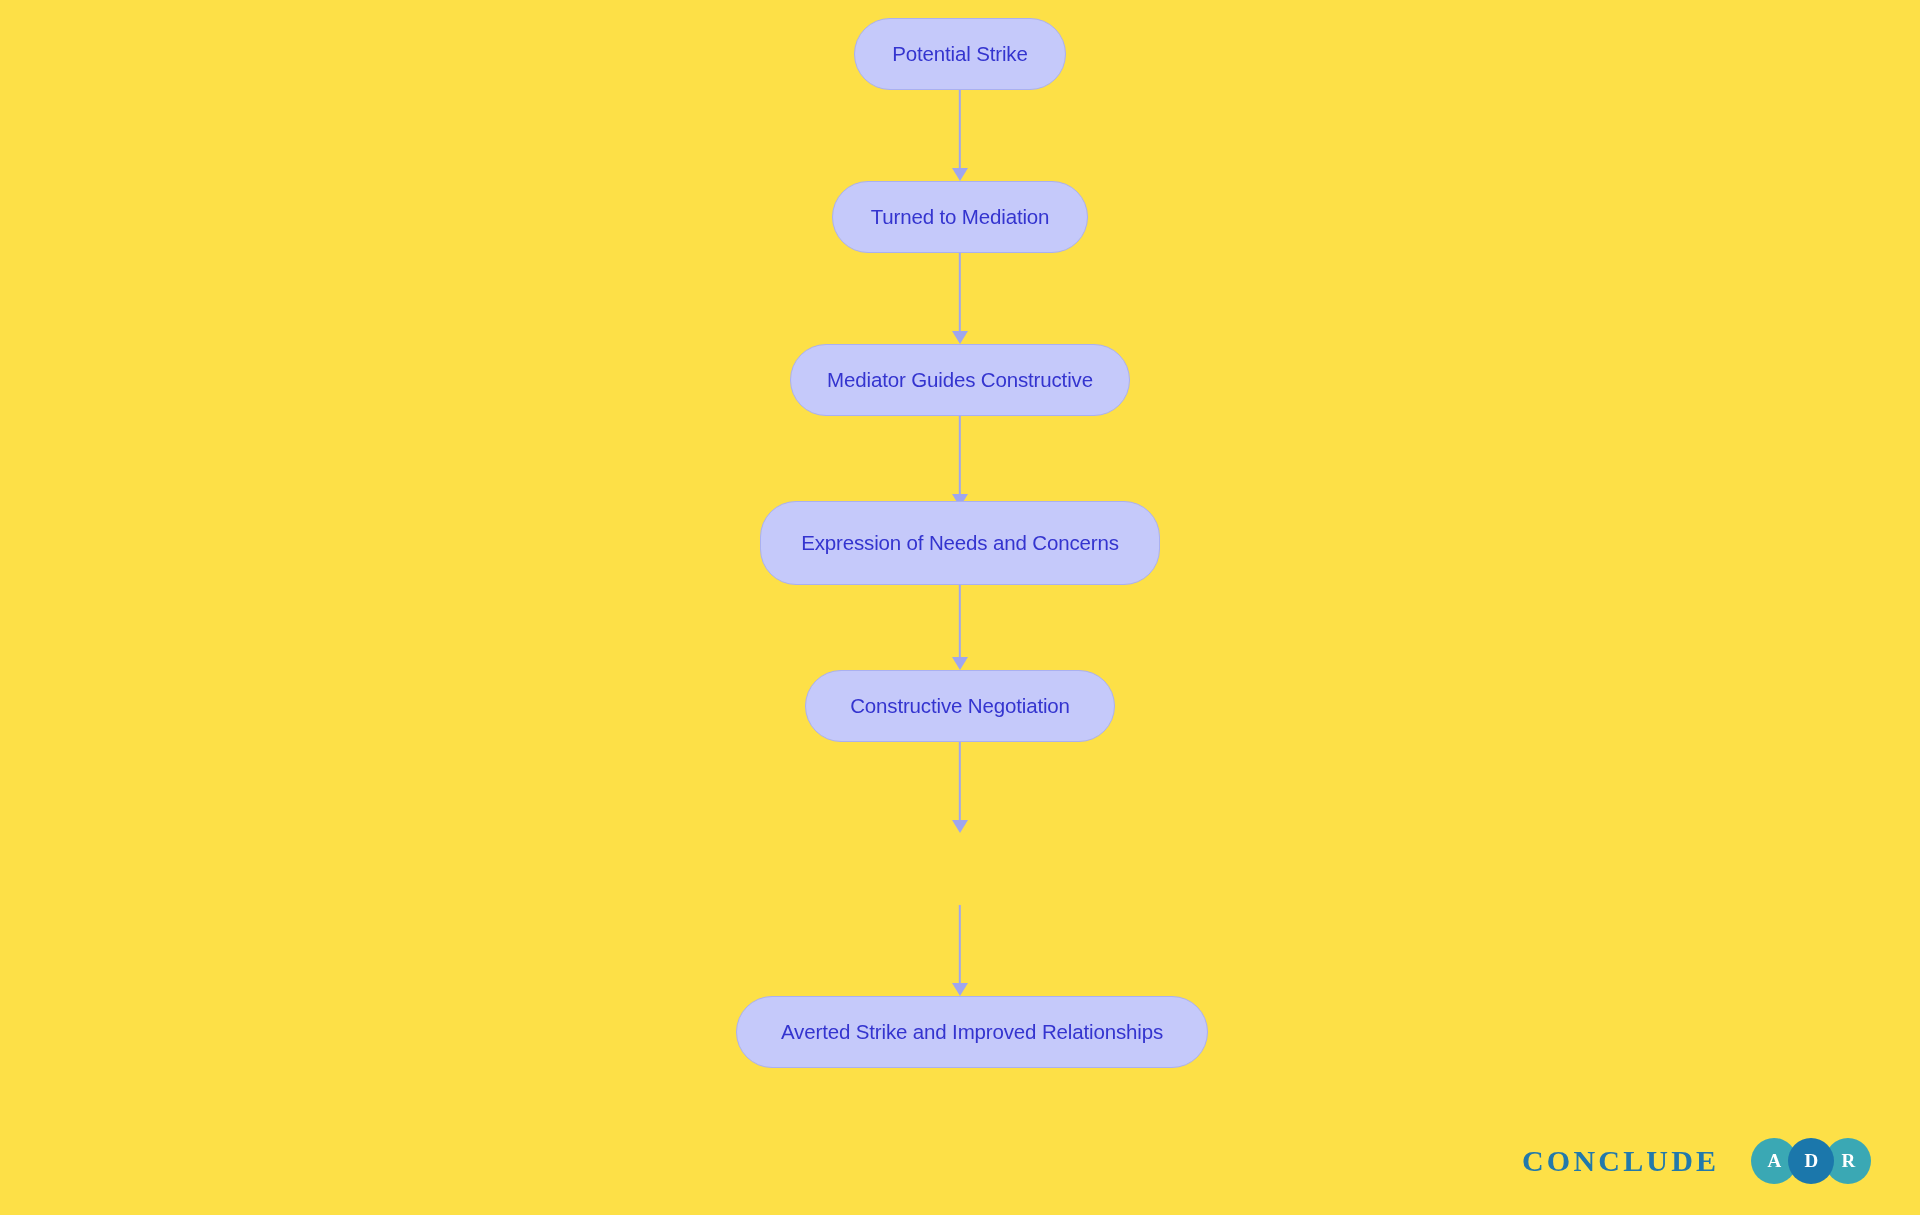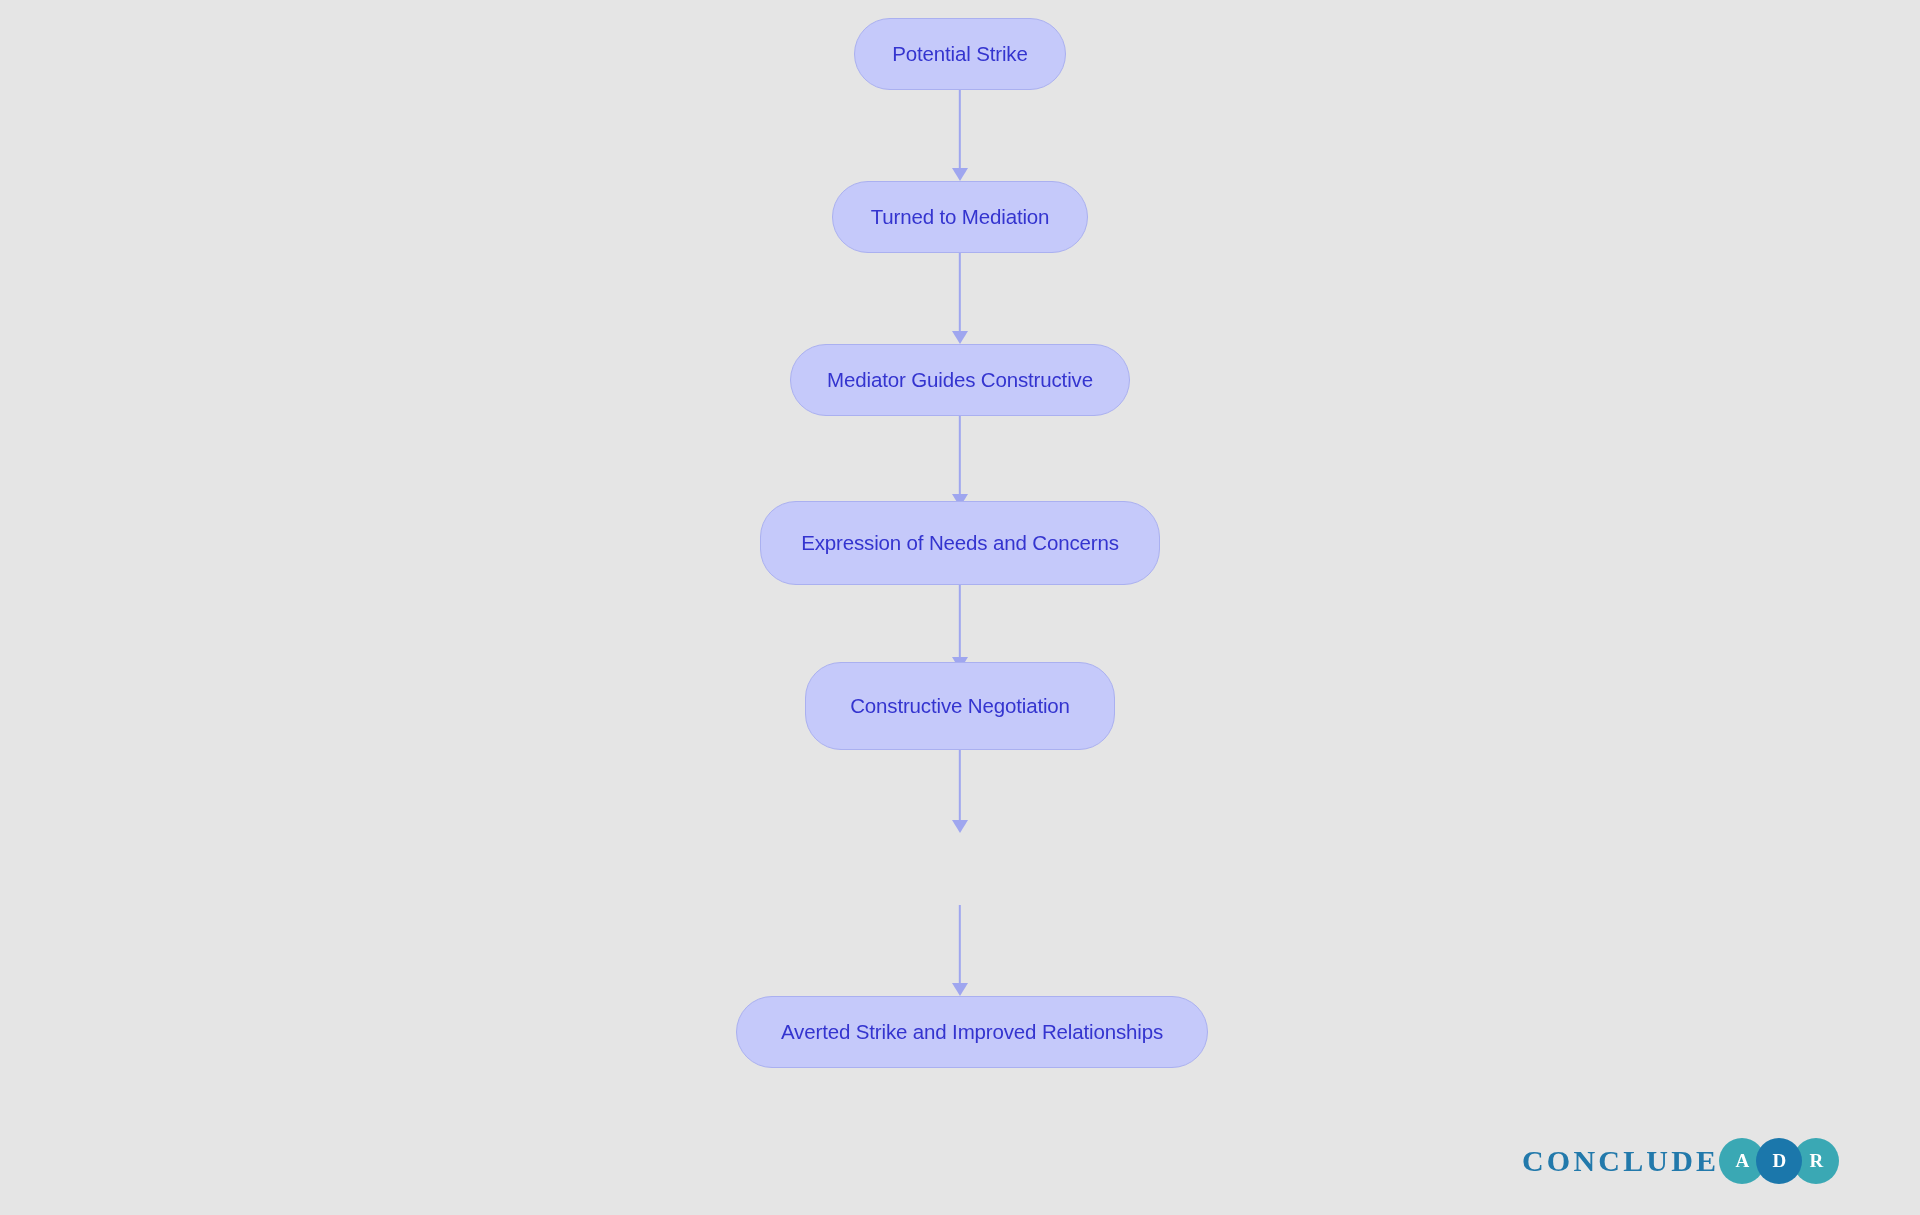--- a/index.html
+++ b/index.html
@@ -12,21 +12,21 @@
     height: 1215px;
     background: #ffffff;
     font-family: "Liberation Sans", "DejaVu Sans", sans-serif;
     overflow: hidden;
   }
 
   #canvas {
     position: relative;
     width: 1920px;
     height: 1215px;
-    background: #e5e5e5;
+    background: #fde047;
   }
 
   
   #flow {
     position: absolute;
     left: 0;
     top: 0;
     width: 1920px;
     height: 1100px;
   }
@@ -78,21 +78,21 @@
     border-left: 8.5px solid transparent;
     border-right: 8.5px solid transparent;
     border-top: 13px solid #9fa6ef;
   }
 
   
   #brand-logo {
     position: absolute;
     display: flex;
     align-items: center;
-    gap: 0;
+    gap: 32px;
   }
   #brand-wordmark {
     font-family: "Liberation Serif", "DejaVu Serif", serif;
     font-weight: 700;
     font-size: 30px;
     letter-spacing: 3.2px;
     color: #2279ab;
     line-height: 1;
     white-space: nowrap;
   }
@@ -155,21 +155,21 @@
       </div>
       <div class="flow-node" style="left: 960px; top: 217px; width: 256px; height: 72px; border-radius: 36px; justify-content: center;">
         <span class="node-label">Turned to Mediation</span>
       </div>
       <div class="flow-node" style="left: 960px; top: 380px; width: 340px; height: 72px; border-radius: 36px;">
         <span class="node-label">Mediator Guides Constructive</span>
       </div>
       <div class="flow-node" style="left: 960px; top: 543px; width: 400px; height: 84px; border-radius: 36px;">
         <span class="node-label">Expression of Needs and Concerns</span>
       </div>
-      <div class="flow-node" style="left: 960px; top: 706px; width: 310px; height: 88px; border-radius: 36px;">
+      <div class="flow-node" style="left: 960px; top: 706px; width: 310px; height: 72px; border-radius: 36px;">
         <span class="node-label">Constructive Negotiation</span>
       </div>
       <div class="flow-node" style="left: 972px; top: 1032px; width: 472px; height: 72px; border-radius: 36px;">
         <span class="node-label">Averted Strike and Improved Relationships</span>
       </div>
     </div>
 
   <div id="brand-logo" style="left: 1522px; top: 1138px;">
     <div id="brand-wordmark">CONCLUDE</div>
     <div id="brand-marks">

